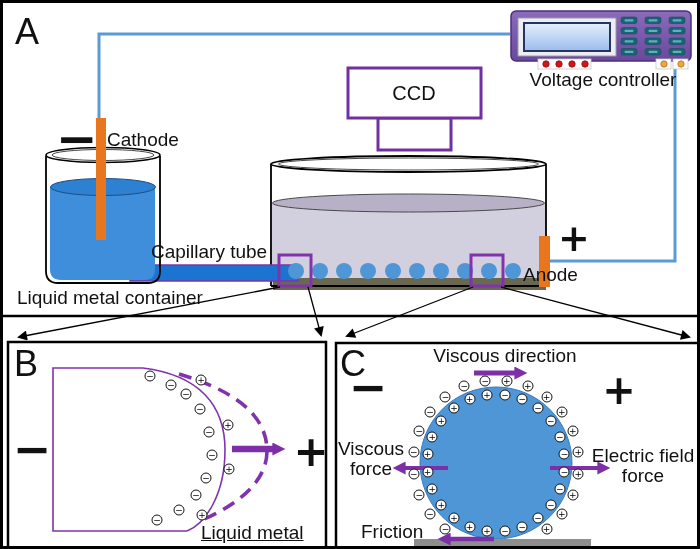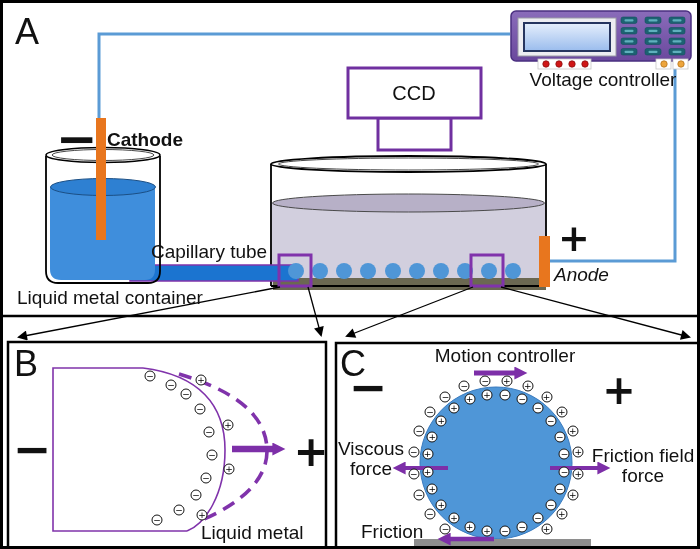--- a/index.html
+++ b/index.html
@@ -133,43 +133,43 @@
     <circle cx="493" cy="460" r="76" fill="#4f96d7" stroke="#3a7bbf" stroke-width="1"></circle>
     <rect x="411" y="536" width="177" height="9" fill="#8e8e8e"></rect>
     <line x1="471" y1="370" x2="514" y2="370" stroke="#7d2fa8" stroke-width="5" marker-end="url(#ah-purple)"></line>
     <line x1="445" y1="465" x2="400" y2="465" stroke="#7d2fa8" stroke-width="4" marker-end="url(#ah-purple)"></line>
     <line x1="547" y1="465" x2="597" y2="465" stroke="#7d2fa8" stroke-width="4" marker-end="url(#ah-purple)"></line>
     <line x1="491" y1="536" x2="445" y2="536" stroke="#7d2fa8" stroke-width="4.5" marker-end="url(#ah-purple)"></line>
   </svg>
 
   <div class="txt panel-letter" style="left:12px;top:8px;">A</div>
   <div class="txt sign ctr" style="left:74px;top:136px;font-size:50px;">−</div>
-  <div class="txt lbl" style="left:104px;top:126px;font-weight:bold;">Cathode</div>
+  <div class="txt lbl" style="left:104px;top:126px;">Cathode</div>
   <div class="txt lbl" style="left:148px;top:238px;">Capillary tube</div>
   <div class="txt lbl" style="left:14px;top:284px;">Liquid metal container</div>
   <div class="txt ctr" style="left:411px;top:90px;font-size:20px;">CCD</div>
   <div class="txt ctr lbl" style="left:600px;top:77px;text-align:center;">Voltage controller</div>
   <div class="txt sign ctr" style="left:571px;top:235px;font-size:38px;">+</div>
-  <div class="txt lbl" style="left:551px;top:261px;font-style:italic;">Anode</div>
+  <div class="txt lbl" style="left:520px;top:261px;">Anode</div>
 
   <div class="txt panel-letter" style="left:11px;top:340px;">B</div>
   <div class="txt sign ctr" style="left:29px;top:446px;font-size:46px;">−</div>
   <div class="txt sign ctr" style="left:308px;top:448px;font-size:42px;">+</div>
-  <div class="txt lbl" style="left:198px;top:519px;">Liquid metal</div>
+  <div class="txt lbl" style="left:198px;top:519px;text-decoration:underline;">Liquid metal</div>
 
   <div class="txt panel-letter" style="left:337px;top:340px;">C</div>
   <div class="txt sign ctr" style="left:365px;top:384px;font-size:46px;">−</div>
   <div class="txt sign ctr" style="left:616px;top:387px;font-size:40px;">+</div>
-  <div class="txt ctr lbl" style="left:502px;top:353px;">Motion controller</div>
+  <div class="txt ctr lbl" style="left:502px;top:353px;">Viscous direction</div>
   <div class="txt ctr lbl stack" style="left:368px;top:456px;">
     <div>Viscous</div>
     <div>force</div>
   </div>
   <div class="txt ctr lbl stack" style="left:640px;top:463px;">
-    <div>Friction field</div>
+    <div>Electric field</div>
     <div>force</div>
   </div>
   <div class="txt lbl" style="left:358px;top:518px;">Friction</div>
 
   <div id="charges">
       <div class="chg" style="left: 147px; top: 373px;">−</div>
       <div class="chg" style="left: 168px; top: 382px;">−</div>
       <div class="chg" style="left: 183px; top: 391px;">−</div>
       <div class="chg" style="left: 197px; top: 406px;">−</div>
       <div class="chg" style="left: 206px; top: 429px;">−</div>

